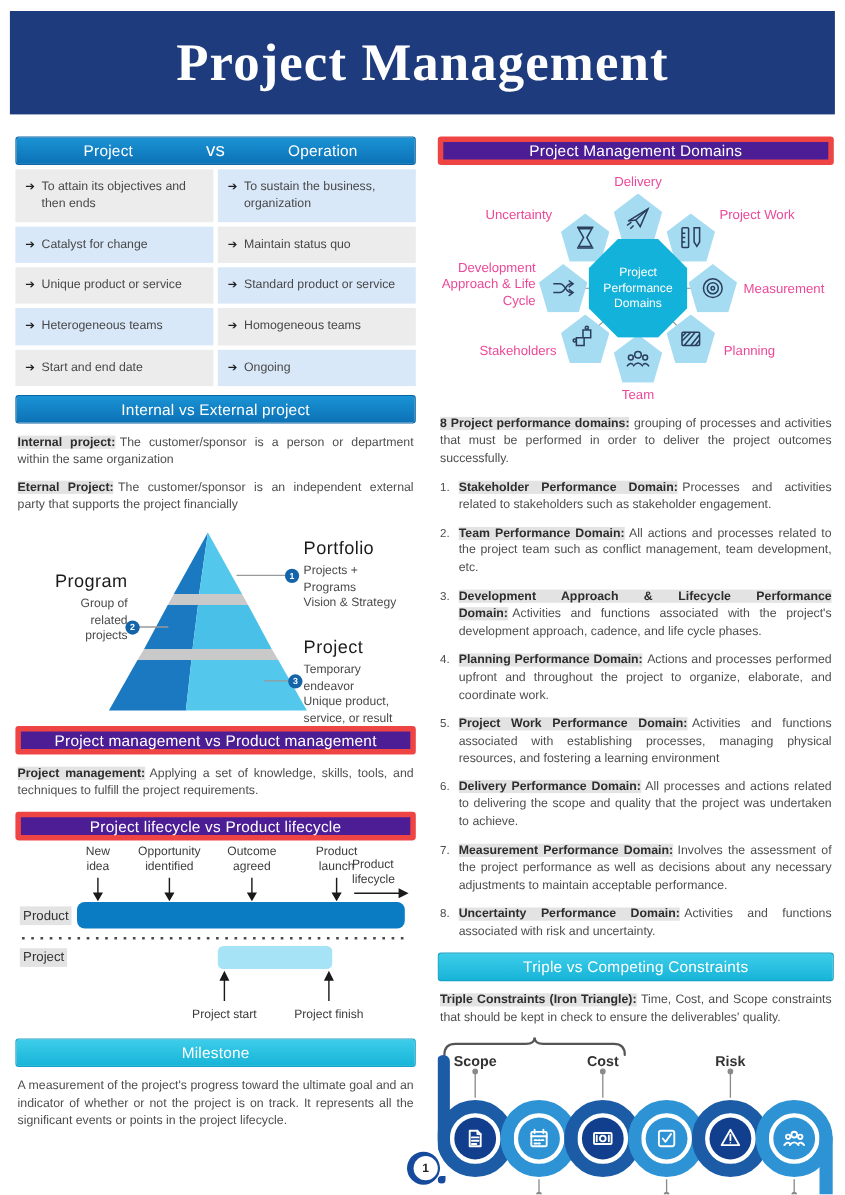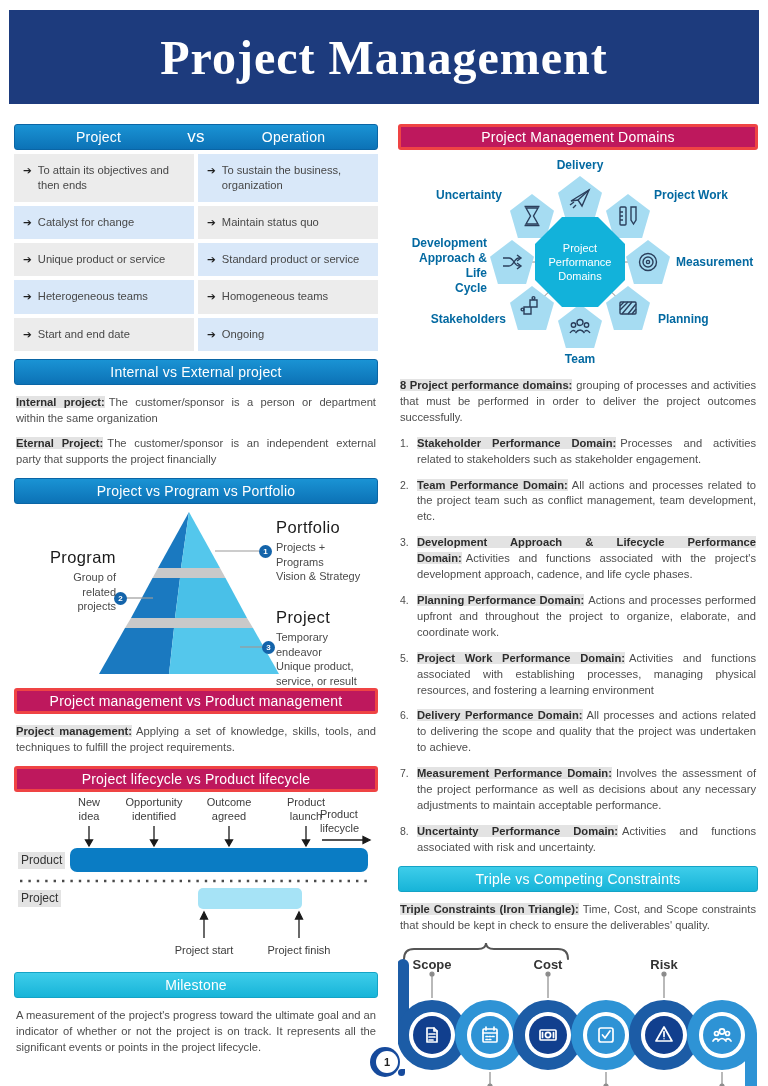--- a/index.html
+++ b/index.html
@@ -5,21 +5,21 @@
   *{margin:0;padding:0;box-sizing:border-box}
   body{background:#fff}
   .page{position:relative;width:768px;height:1086px;background:#fff;font-family:"Liberation Sans",sans-serif;overflow:hidden}
   .mainhdr{position:absolute;left:9px;top:10px;width:750px;height:94px;background:#1d3b7d;display:flex;align-items:center;justify-content:center}
   .mainhdr .t{font-family:Liberation Serif, serif;font-size:48px;color:#fff;font-weight:700;letter-spacing:1px}
   .col{position:absolute;top:124px}
   .col-l{left:14px;width:364px}
   .col-r{left:398px;width:360px}
   .bar{height:26px;border-radius:3px;display:flex;align-items:center;justify-content:center;color:#fff;font-size:14px;font-weight:500;letter-spacing:.2px}
   .bar-blue{background:linear-gradient(180deg,#1a93d4,#0c72b6);border:1px solid #0a65a5}
-  .bar-navy{background:#be185d;border:3px solid #ef4444}
+  .bar-navy{background:#4c1d95;border:5px solid #ef4444}
   .bar-cyan{background:linear-gradient(180deg,#3ecdea,#17b4d8);border:1px solid #14a3c6}
   .cmp-hdr{display:flex;align-items:center;padding:0 6px}
   .cmp-hdr .hseg{flex:1;text-align:center}
   .cmp-hdr .hmid{width:40px;text-align:center;font-size:17px}
   .cmp-grid{display:grid;grid-template-columns:1fr 1fr;gap:4px;margin-top:4px}
   .cell{display:flex;gap:6px;padding:9px 9px;font-size:11.2px;color:#474747;line-height:1.35;align-items:flex-start}
   .cg{background:#ececec}.cb{background:#d9e8f9}
   .arr{color:#1f1f1f;font-size:10.5px;line-height:1.4;flex:0 0 auto}
   .bt{font-size:11.2px;color:#4d4d4d;line-height:1.42;text-align:justify;margin:10px 2px}
   .hl{background:#e3e3e3;color:#2d2d2d;font-weight:700;margin-right:4px}
@@ -29,21 +29,21 @@
   .abs{position:absolute;left:0;top:0}
   .lab{position:absolute;font-size:11px;color:#3c3c3c;line-height:1.22}
   .ml{white-space:pre-line}
   .ctr{text-align:center}.ral{text-align:right}
   .ghl{background:#e3e3e3;padding:1px 3px;font-size:12px;color:#333;font-weight:500}
   .pyr-name{font-size:16.5px;color:#1b1b1b;font-weight:400;letter-spacing:.4px;line-height:1.2}
   .pyr-desc{font-size:11px;color:#4a4a4a;line-height:1.32;white-space:pre-line;margin-top:2px}
   .pb{position:absolute;width:13px;height:13px;border-radius:50%;background:#1464aa;color:#fff;font-size:8px;font-weight:700;display:flex;align-items:center;justify-content:center}
   .pent{position:absolute;width:44px;height:44px;background:#a6dcf2;clip-path:polygon(50% 0,100% 38%,82% 100%,18% 100%,0 38%);display:flex;align-items:center;justify-content:center}
   .octo{position:absolute;left:137px;top:67px;width:90px;height:90px;background:#12b2da;clip-path:polygon(30% 0,70% 0,100% 30%,100% 70%,70% 100%,30% 100%,0 70%,0 30%);display:flex;align-items:center;justify-content:center;text-align:center;color:#fff;font-size:11px;font-weight:500;line-height:1.3}
-  .hub-lab{position:absolute;font-size:12px;color:#0369a1;font-weight:700;line-height:1.25}
+  .hub-lab{position:absolute;font-size:12px;color:#ec4899;font-weight:400;line-height:1.25}
   .wlab{position:absolute;font-size:13px;color:#333;font-weight:700;text-align:center}
   .emb{position:absolute;left:369px;top:1046px;width:36px;height:32px}
   .emb .bc{position:absolute;left:1px;top:1px;width:30px;height:30px;border-radius:50%;background:#164a9c}
   .emb .bq{position:absolute;right:0;bottom:2px;width:7px;height:7px;border-radius:50% 0 50% 50%;background:#164a9c}
   .emb .wc{position:absolute;left:7px;top:5px;width:22px;height:22px;border-radius:50%;background:#fff;display:flex;align-items:center;justify-content:center;font-size:11px;font-weight:700;color:#222}
 </style>
 </head>
 <body>
 
 <div class="page">
@@ -99,21 +99,20 @@
       <div class="cell cb">
           <span class="arr">➔</span>
           <span>Ongoing</span>
         </div>
     </div>
 
     <div class="bar bar-blue" style="margin-top:8px">Internal vs External project</div>
     <p class="bt"><span class="hl">Internal project:</span><span>The customer/sponsor is a person or department within the same organization</span></p>
     <p class="bt"><span class="hl">Eternal Project:</span><span>The customer/sponsor is an independent external party that supports the project financially</span></p>
 
-    <div class="bar bar-blue" style="margin-top:6px">Project vs Program vs Portfolio</div>
     <div class="diag" style="height:182px;margin-top:2px">
       <svg class="abs" width="364" height="180">
         <polygon points="175,6 167,62 144,62" fill="#1a79c0"></polygon>
         <polygon points="175,6 206,62 167,62" fill="#54c7ec"></polygon>
         <polygon points="144,62 206,62 211.5,72 138.5,72" fill="#c9c9c9"></polygon>
         <polygon points="138.5,72 166,72 161,112 117,112" fill="#1a79c0"></polygon>
         <polygon points="166,72 211.5,72 233,112 161,112" fill="#49c0e8"></polygon>
         <polygon points="117,112 233,112 239,122 111,122" fill="#c9c9c9"></polygon>
         <polygon points="111,122 160,122 155,168 85,168" fill="#1a79c0"></polygon>
         <polygon points="160,122 239,122 265,168 155,168" fill="#54c7ec"></polygon>

